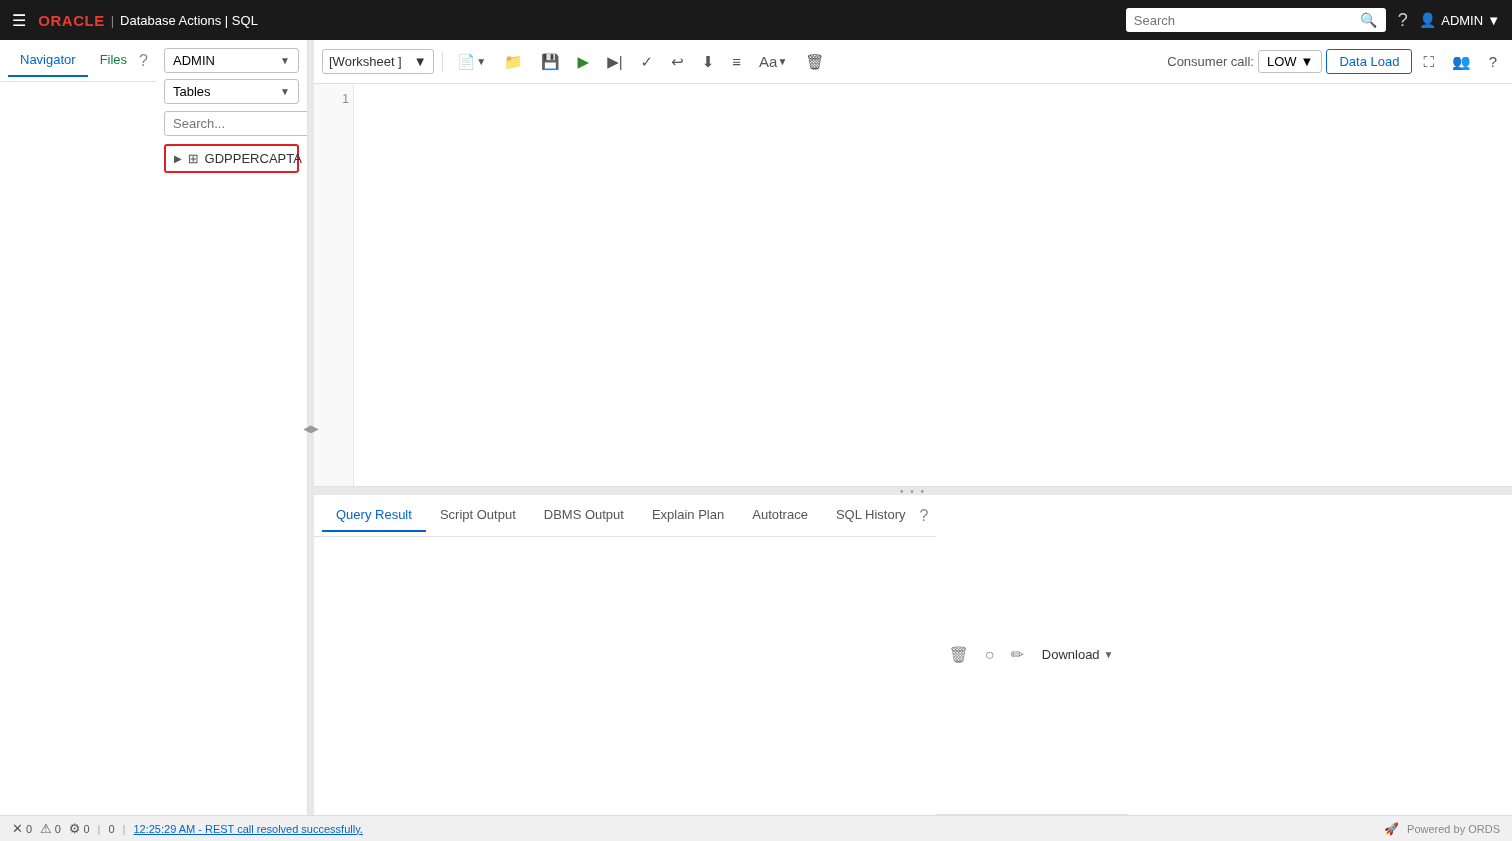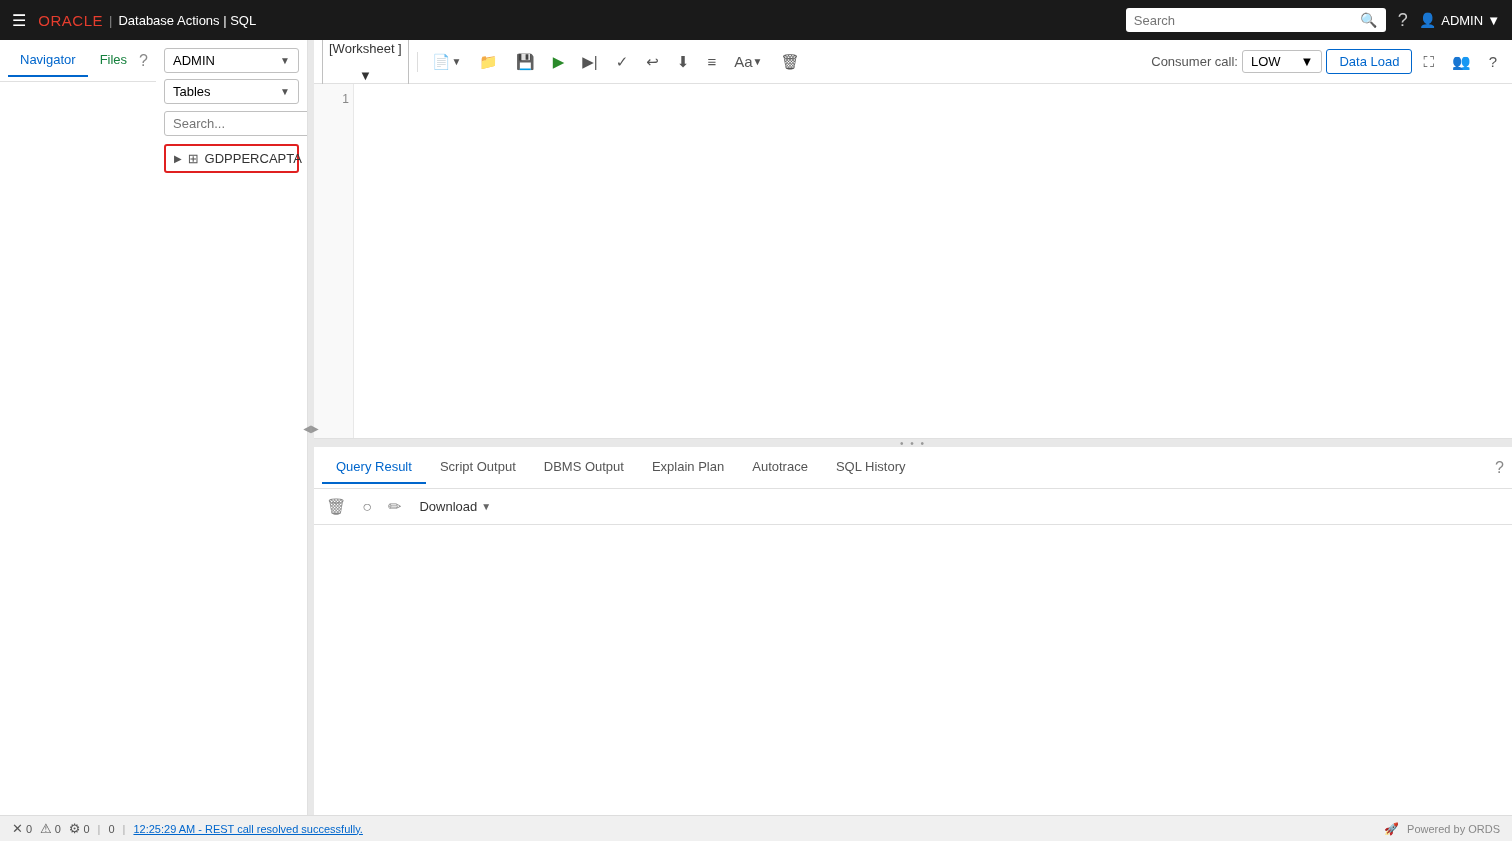--- a/index.html
+++ b/index.html
@@ -10,21 +10,21 @@
       background: #1a1a1a;
       height: 40px;
       display: flex;
       align-items: center;
       padding: 0 12px;
       flex-shrink: 0;
       gap: 12px;
     }
     .topbar-menu-icon { color: #fff; font-size: 16px; cursor: pointer; }
     .topbar-logo { display: flex; align-items: center; gap: 6px; }
-    .oracle-logo { color: #e63d2e; font-weight: normal; font-size: 15px; letter-spacing: 0.5px; }
+    .oracle-logo { color: #e63d2e; font-weight: bold; font-size: 15px; letter-spacing: 0.5px; }
     .topbar-divider { color: #888; font-size: 13px; }
     .topbar-app-name { color: #fff; font-size: 13px; }
     .topbar-spacer { flex: 1; }
     .topbar-search {
       display: flex;
       align-items: center;
       background: #fff;
       border-radius: 3px;
       padding: 4px 8px;
       width: 260px;
@@ -177,21 +177,20 @@
     .toolbar-worksheet {
       display: flex;
       align-items: center;
       gap: 12px;
       cursor: pointer;
       font-size: 13px;
       color: #333;
       padding: 4px 6px;
       border: 1px solid #c0c0c0;
       border-radius: 3px;
-      flex-direction: column;
     }
     .toolbar-sep { width: 1px; height: 20px; background: #ddd; margin: 0 4px; }
     .toolbar-btn {
       background: none;
       border: 1px solid transparent;
       border-radius: 3px;
       padding: 4px 6px;
       cursor: pointer;
       color: #555;
       font-size: 15px;
@@ -202,21 +201,21 @@
     .consumer-group-label { font-size: 13px; color: #555; }
     .consumer-group-select {
       border: 1px solid #c0c0c0;
       border-radius: 3px;
       padding: 3px 8px;
       font-size: 13px;
       background: #fff;
       cursor: pointer;
       display: flex;
       align-items: center;
-      gap: 20px;
+      gap: 4px;
     }
     .data-load-btn {
       background: #fff;
       border: 1px solid #0066cc;
       color: #0066cc;
       border-radius: 3px;
       padding: 4px 12px;
       font-size: 13px;
       cursor: pointer;
       font-weight: 500;
@@ -269,22 +268,22 @@
       align-items: center;
       justify-content: center;
       flex-shrink: 0;
     }
     .h-resize-dots { color: #999; font-size: 10px; letter-spacing: 2px; }
 
     
     .results-panel {
       background: #fff;
       display: flex;
-      flex-direction: column;
-      height: 368px;
+      flex-direction: row;
+      height: 320px;
       flex-shrink: 0;
     }
     .results-tabs {
       display: flex;
       align-items: center;
       border-bottom: 1px solid #e0e0e0;
       padding: 0 8px;
       height: 42px;
     }
     .result-tab {

